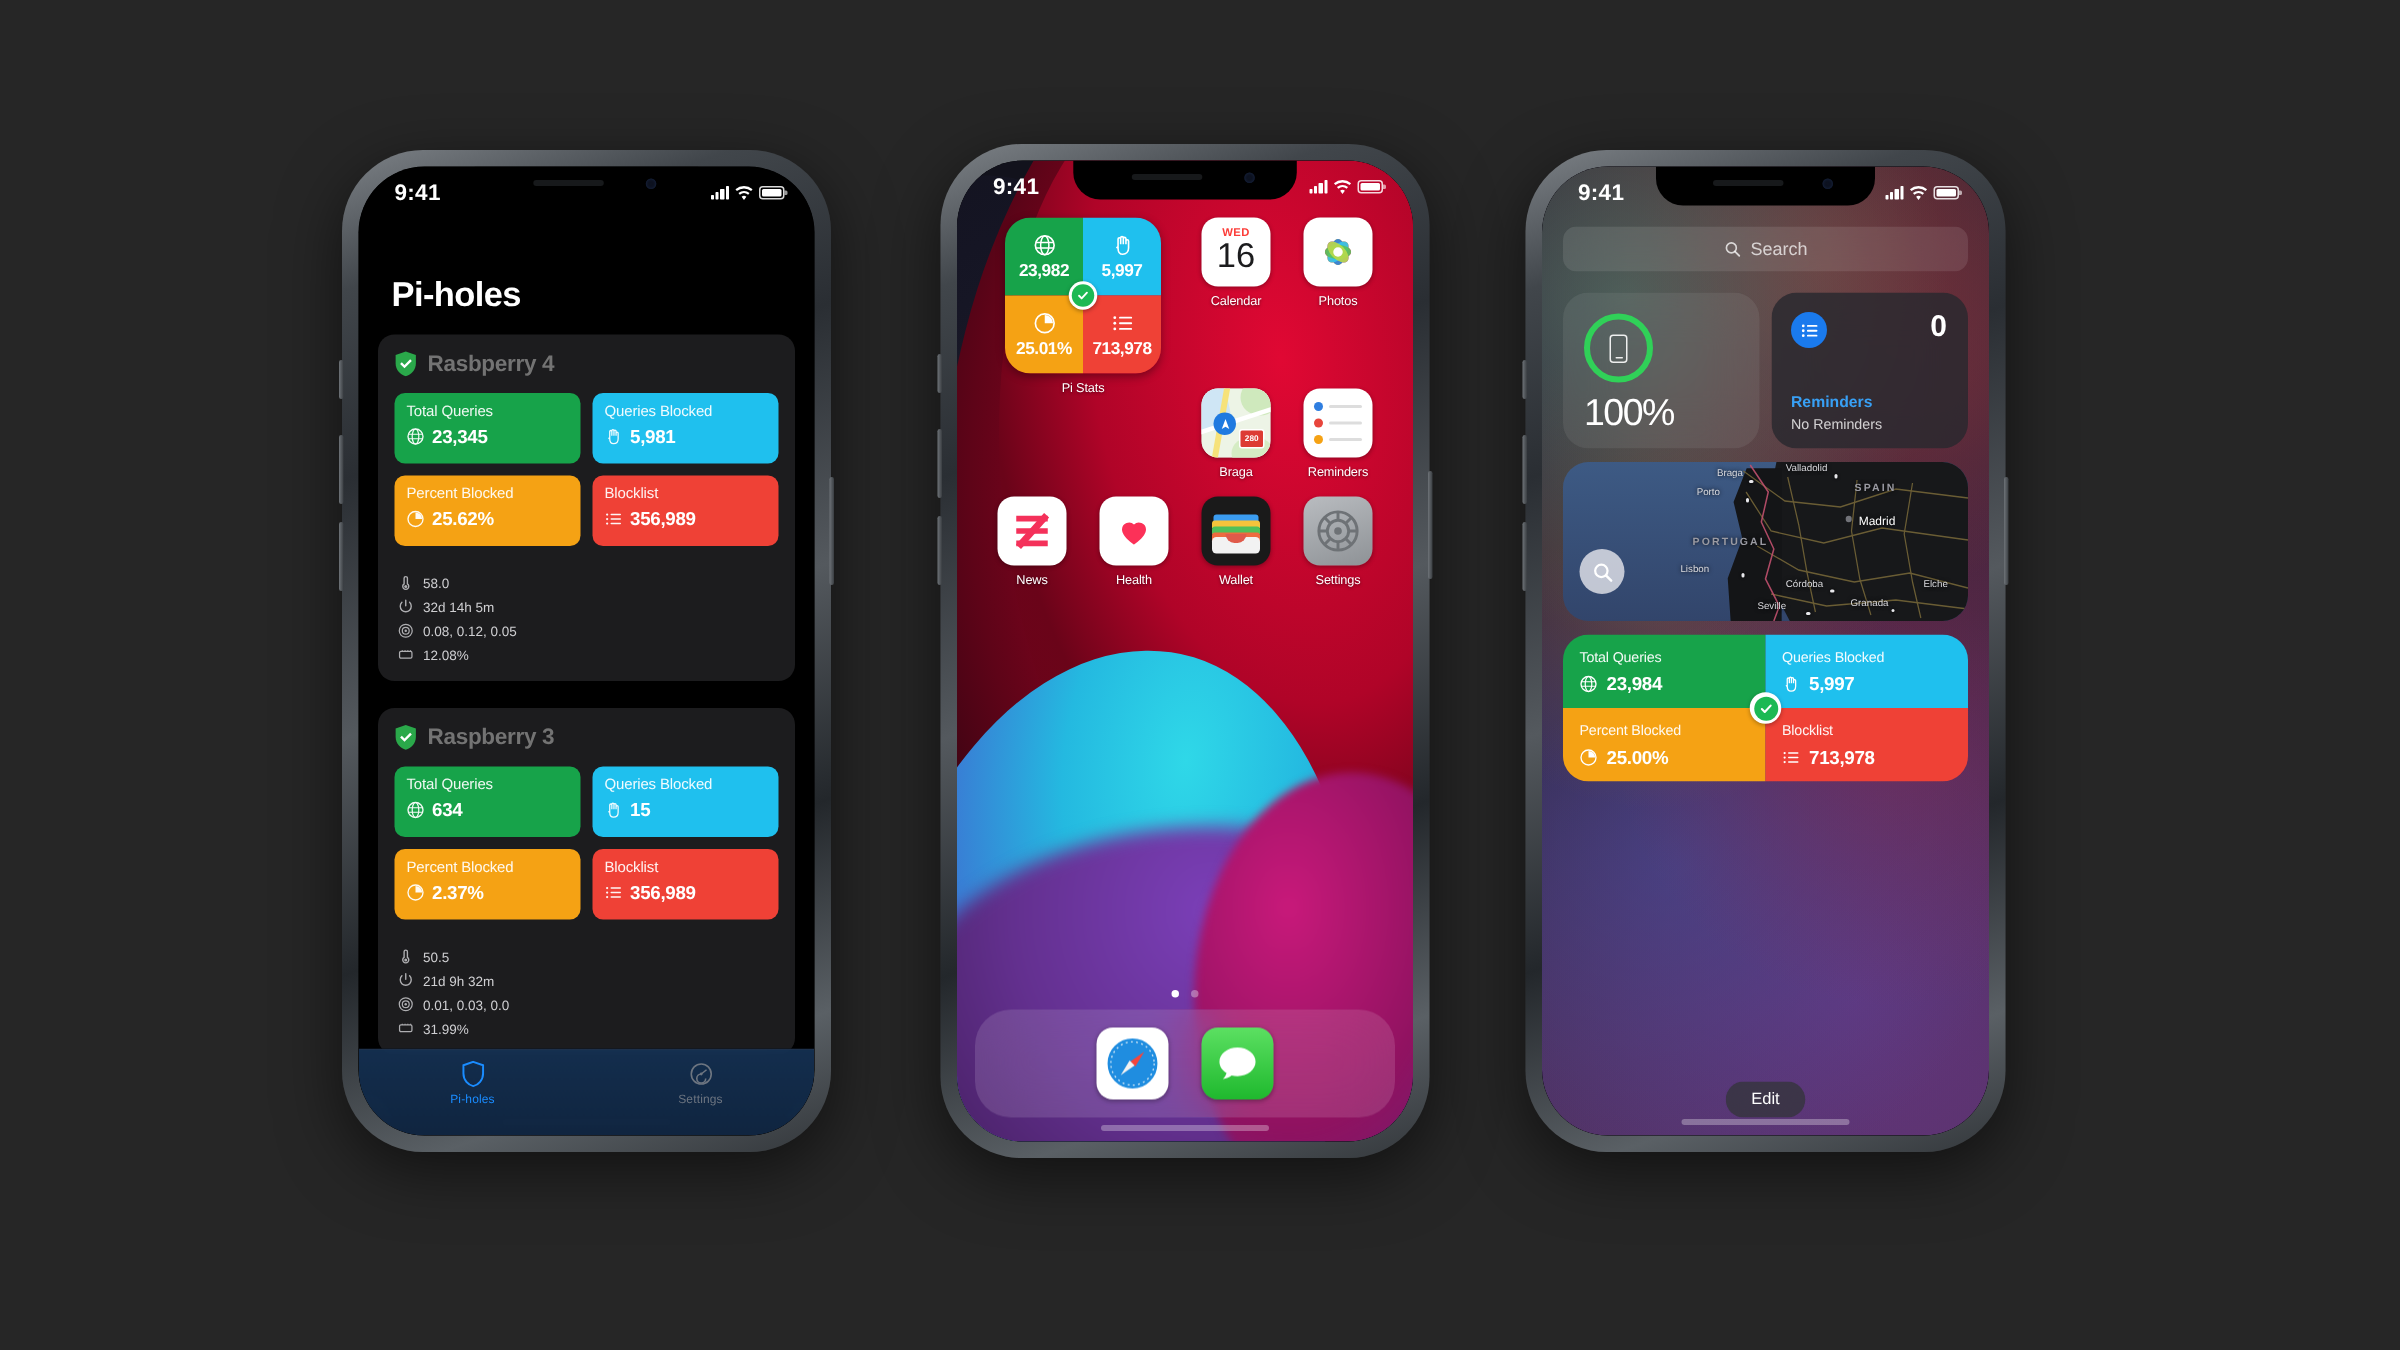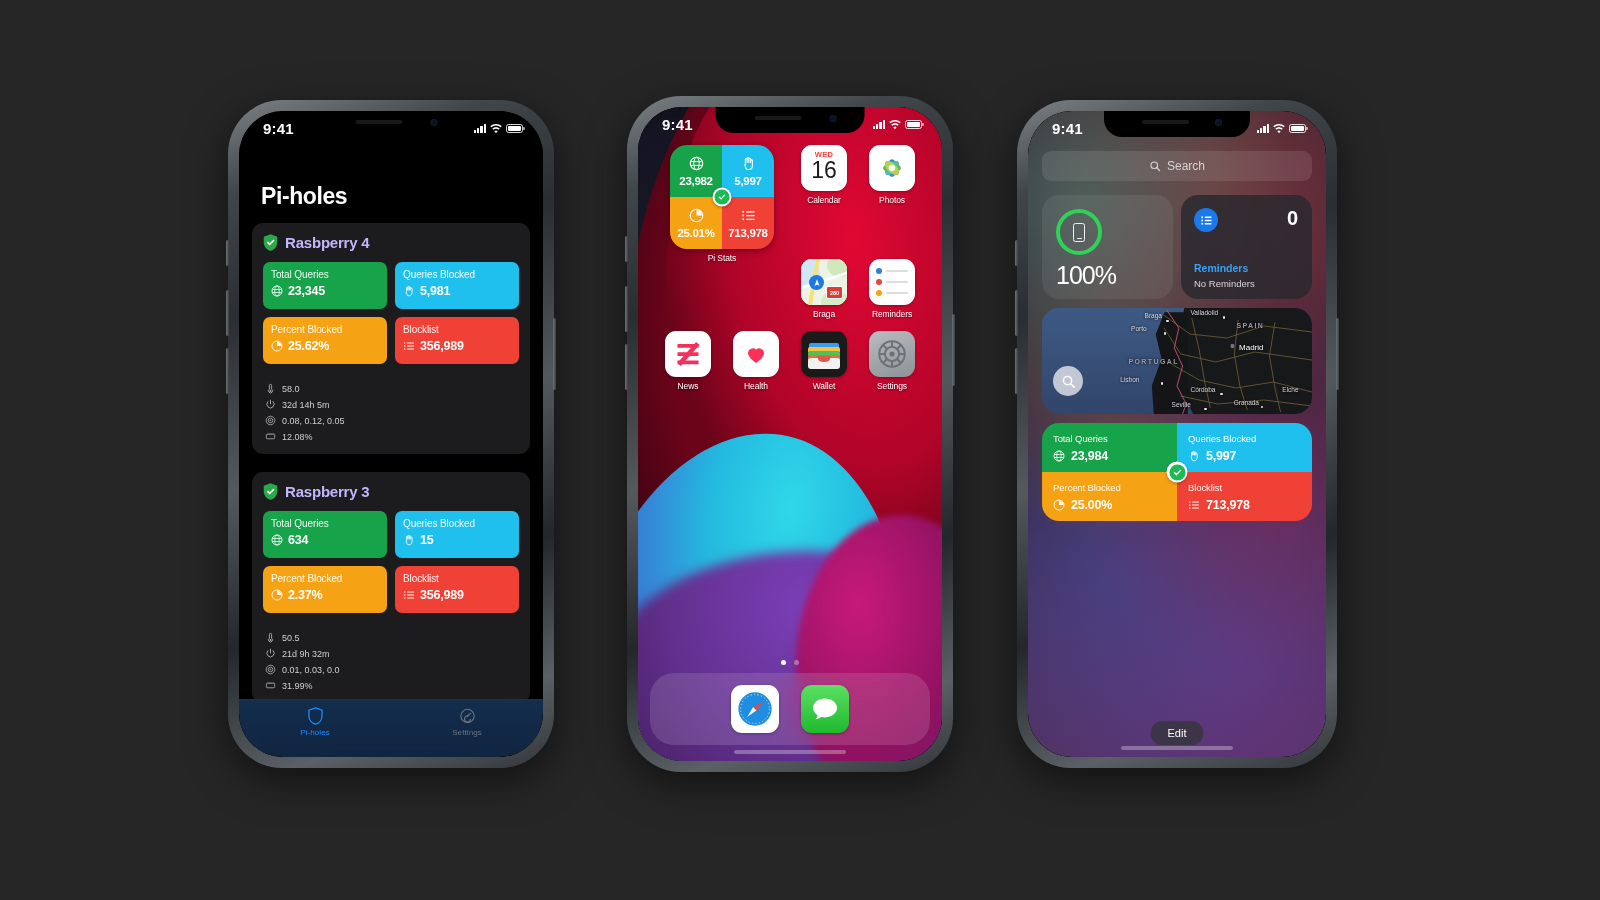--- a/index.html
+++ b/index.html
@@ -76,21 +76,21 @@
   .cards { position:absolute; top:112px; left:13px; right:13px; bottom:0; }
   .card {
     background:#1c1c1e; border-radius: 11px; padding: 11px 11px 12px;
     margin-bottom: 18px;
   }
   .card-head { display:flex; align-items:center; gap:7px; margin-bottom:11px; }
   .shield {
     width:15px; height:17px; flex:none; position:relative;
   }
   .shield svg { width:15px; height:17px; display:block; }
-  .card-title { color:#c4b5fd; font-size:15px; font-weight:bold; letter-spacing:-.2px; }
+  .card-title { color:#737373; font-size:15px; font-weight:bold; letter-spacing:-.2px; }
   .tiles { display:grid; grid-template-columns:1fr 1fr; gap:8px; }
   .tile { border-radius:7px; padding:7px 8px 8px; min-height:47px; }
   .tile-label { color:rgba(255,255,255,.93); font-size:10px; margin-bottom:4px; letter-spacing:-.1px;}
   .tile-row { display:flex; align-items:center; gap:5px; }
   .tile-row .gi { width:12px; height:12px; flex:none; opacity:.95;}
   .tile-row .gi svg { width:12px; height:12px; display:block; }
   .tile-val { color:#fff; font-size:12.5px; font-weight:bold; letter-spacing:-.2px;}
   .t-green { background:#17a34a; }
   .t-cyan  { background:#1fc0ee; }
   .t-orange{ background:#f5a214; }

